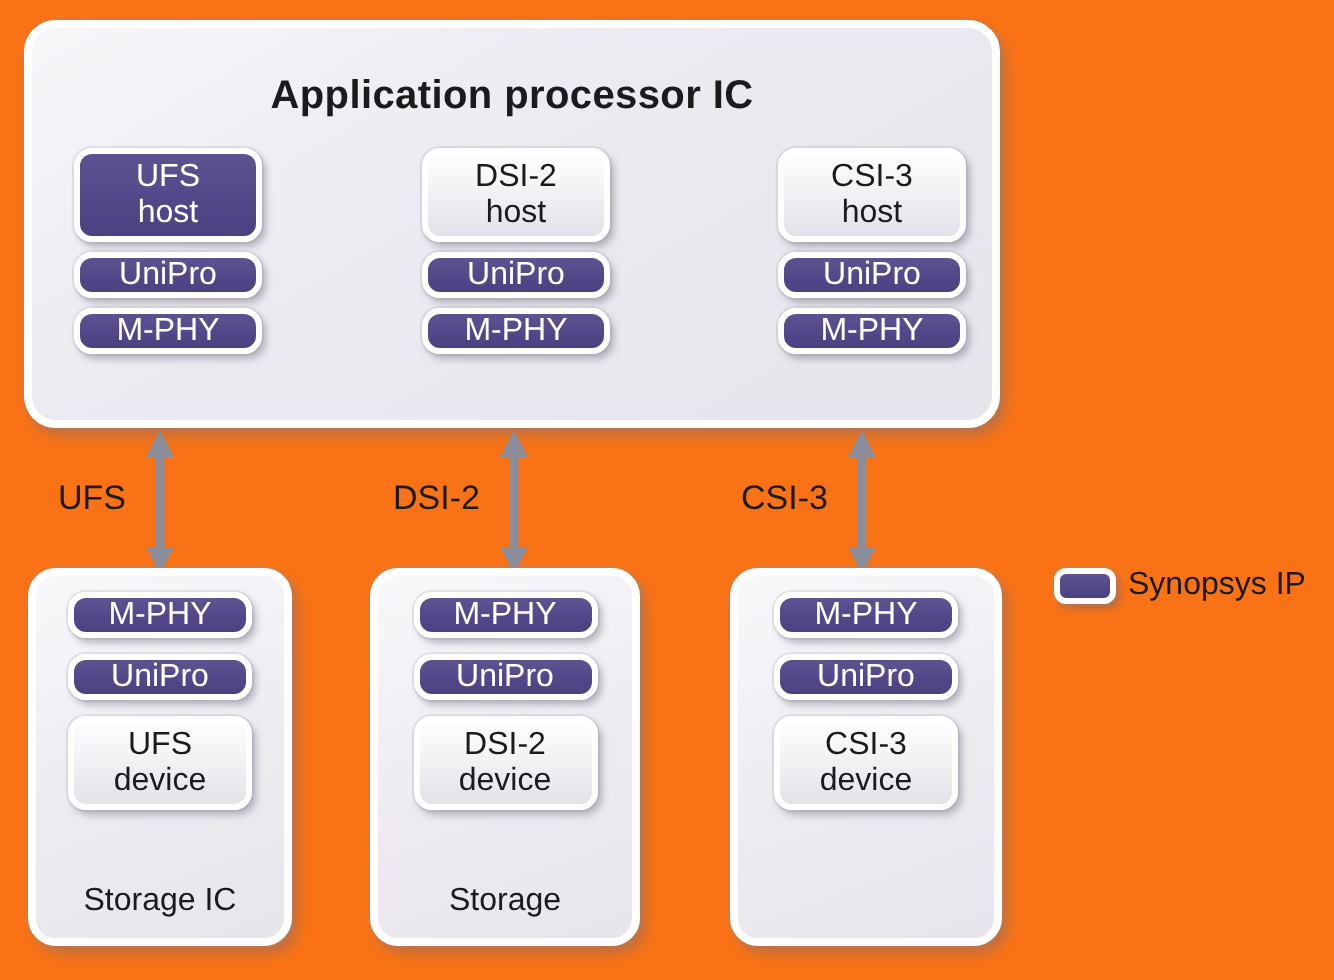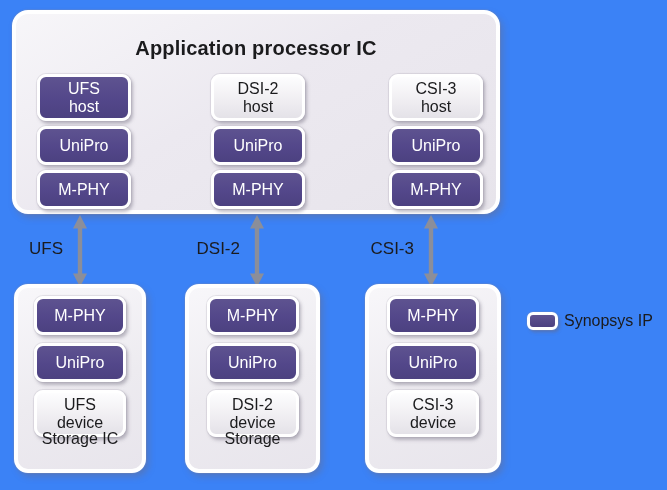--- a/index.html
+++ b/index.html
@@ -1,38 +1,38 @@
 <!DOCTYPE html>
 <html><head>
 <meta charset="utf-8">
 <style>
   html,body{margin:0;padding:0;background:#ffffff;}
   body{font-family:"Liberation Sans","DejaVu Sans",sans-serif;color:#1b1b1d;}
-  .canvas{position:relative;width:667px;height:490px;background:#3b82f6;overflow:hidden;}
+  .canvas{position:relative;width:667px;height:490px;background:#f97316;overflow:hidden;}
 
   
   .proc-box{
     position:absolute;left:12px;top:10px;width:488px;height:204px;
     box-sizing:border-box;border:4px solid #ffffff;border-radius:16px;
     background:linear-gradient(150deg,#f7f6f9 0%,#ece9f0 45%,#e7e4eb 100%);
     box-shadow:0 0 0 1px rgba(145,140,155,0.22), 3px 4px 6px rgba(110,105,125,0.40);
   }
   .proc-title{
     position:absolute;left:0;top:23px;width:100%;margin:0;
     text-align:center;font-size:20px;font-weight:600;letter-spacing:0.2px;color:#1b1b1d;
   }
 
   
   .stack{position:absolute;top:60px;display:flex;flex-direction:column;gap:5px;width:94px;}
   .stack.s1{left:21px;}
   .stack.s2{left:195px;}
   .stack.s3{left:373px;}
 
   .chip{
-    box-sizing:border-box;height:39px;width:100%;
+    box-sizing:border-box;height:23px;width:100%;
     display:flex;align-items:center;justify-content:center;
     text-align:center;white-space:pre-line;line-height:1.12;
     font-size:16px;border:3px solid #ffffff;border-radius:9px;
     box-shadow:0 0 0 1px rgba(150,145,160,0.18), 2px 2.5px 3.5px rgba(105,100,120,0.42);
   }
   .chip.tall{height:47px;}
   .chip.ip{
     background:linear-gradient(180deg,#5e5390 0%,#53478a 55%,#4c4180 100%);
     color:#ffffff;
   }
@@ -58,26 +58,26 @@
     border:4px solid #ffffff;border-radius:14px;
     background:linear-gradient(160deg,#f8f7fa 0%,#edebf0 55%,#e8e5ec 100%);
     box-shadow:0 0 0 1px rgba(145,140,155,0.22), 3px 4px 6px rgba(110,105,125,0.40);
     display:flex;flex-direction:column;align-items:center;gap:8px;padding-top:8px;
   }
   .dev-box .chip{width:92px;flex:0 0 auto;}
   .dev1{left:14px;width:132px;}
   .dev2{left:185px;width:135px;}
   .dev3{left:365px;width:136px;}
   .dev-label{
-    position:absolute;bottom:21px;left:0;width:100%;
+    position:absolute;bottom:9px;left:0;width:100%;
     text-align:center;font-size:16px;color:#1b1b1d;
   }
 
   
-  .legend{position:absolute;left:527px;top:284px;display:flex;align-items:center;gap:6px;margin-top:28px;}
+  .legend{position:absolute;left:527px;top:284px;display:flex;align-items:center;gap:6px;}
   .legend-swatch{
     box-sizing:border-box;width:31px;height:18px;border:3px solid #ffffff;border-radius:6px;
     background:linear-gradient(180deg,#5e5390,#4c4180);
     box-shadow:0 0 0 1px rgba(150,145,160,0.18), 2px 2.5px 3px rgba(105,100,120,0.42);
   }
   .legend-label{font-size:16px;color:#1b1b1d;}
 </style>
 </head>
 <body>
 

